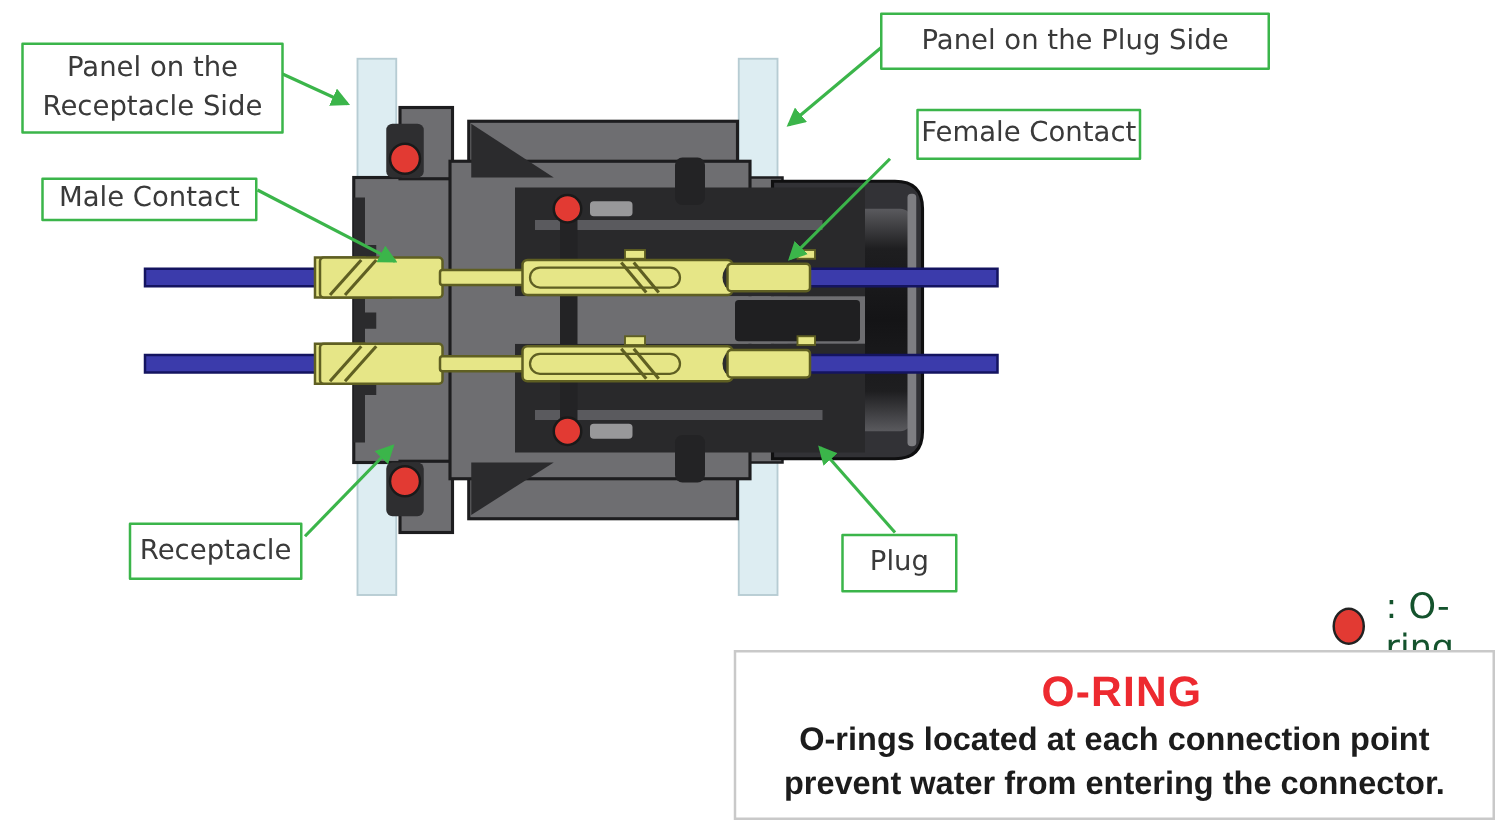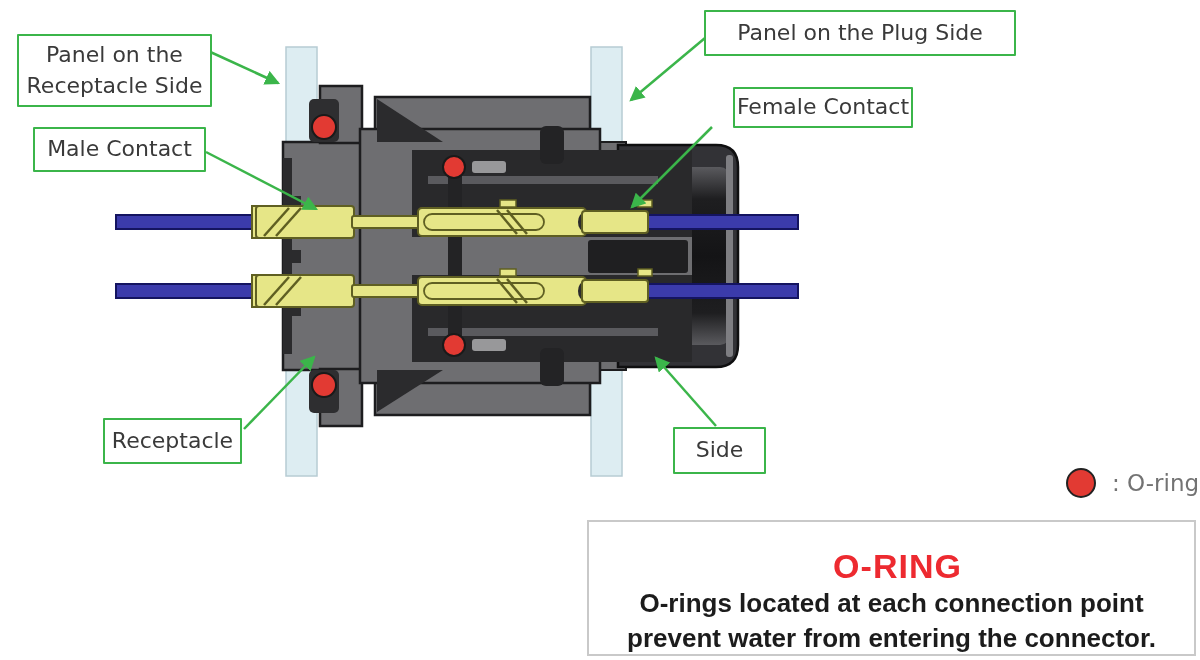--- a/index.html
+++ b/index.html
@@ -5,25 +5,25 @@
   html,body{margin:0;padding:0;background:#ffffff;}
   .stage{position:relative;width:1200px;height:660px;background:#ffffff;overflow:hidden;
          font-family:"DejaVu Sans",sans-serif;}
   .stage svg.drawing{position:absolute;left:0;top:0;}
   .glabel{position:absolute;box-sizing:border-box;background:#ffffff;border:2px solid #3bb54a;
           display:flex;align-items:center;justify-content:center;text-align:center;
           color:#3a3a3a;font-size:22px;line-height:1.4;white-space:pre-line;border-radius:1px;}
   .legend{position:absolute;left:1066px;top:468px;display:flex;align-items:center;}
   .legend-dot{width:30px;height:30px;border-radius:50%;background:#e23a33;border:2px solid #222;
               box-sizing:border-box;}
-  .legend-text{margin-left:16px;font-size:23px;color:#737373;}
+  .legend-text{margin-left:16px;font-size:28px;color:#14532d;}
   .callout{position:absolute;box-sizing:border-box;left:587px;top:520px;width:609px;height:136px;
            background:#ffffff;border:2px solid #c9c9c9;text-align:center;
            font-family:"Liberation Sans",sans-serif;}
-  .callout-title{font-size:34px;font-weight:bold;color:#ed2a30;margin-top:25px;letter-spacing:1px;padding-left:12px;}
+  .callout-title{font-size:34px;font-weight:bold;color:#ed2a30;margin-top:13px;letter-spacing:1px;padding-left:12px;}
   .callout-line{font-size:26px;font-weight:bold;color:#1c1c1c;line-height:1.35;}
 </style>
 </head>
 <body>
 
 <div class="stage">
 
   <svg class="drawing" width="1200" height="660" viewBox="0 0 1200 660">
     <defs>
       <marker id="ah" viewBox="0 0 10 10" refX="8.5" refY="5" markerWidth="6" markerHeight="6" orient="auto-start-reverse">
@@ -111,38 +111,38 @@
     <g fill="none" stroke-width="2.5">
       <line x1="206" y1="50" x2="278" y2="83" marker-end="url(#ah)" stroke="#3bb54a"></line>
       <line x1="206" y1="152" x2="316" y2="209" marker-end="url(#ah)" stroke="#3bb54a"></line>
       <line x1="705" y1="38" x2="631" y2="100" marker-end="url(#ah)" stroke="#3bb54a"></line>
       <line x1="712" y1="127" x2="632" y2="207" marker-end="url(#ah)" stroke="#3bb54a"></line>
       <line x1="244" y1="429" x2="314" y2="357" marker-end="url(#ah)" stroke="#3bb54a"></line>
       <line x1="716" y1="426" x2="656" y2="358" marker-end="url(#ah)" stroke="#3bb54a"></line>
     </g>
   </svg>
 
-  <div class="glabel" style="left: 17px; top: 34px; width: 195px; height: 73px; border-color: rgb(59, 181, 74);">
+  <div class="glabel" style="left: 17px; top: 34px; width: 210px; height: 73px; border-color: rgb(59, 181, 74);">
     <span>Panel on the
 Receptacle Side</span>
   </div>
-  <div class="glabel" style="left: 33px; top: 127px; width: 173px; height: 45px; border-color: rgb(59, 181, 74);">
+  <div class="glabel" style="left: 33px; top: 142px; width: 173px; height: 35px; border-color: rgb(59, 181, 74);">
     <span>Male Contact</span>
   </div>
   <div class="glabel" style="left: 704px; top: 10px; width: 312px; height: 46px; border-color: rgb(59, 181, 74);">
     <span>Panel on the Plug Side</span>
   </div>
   <div class="glabel" style="left: 733px; top: 87px; width: 180px; height: 41px; border-color: rgb(59, 181, 74); align-items: center;">
     <span>Female Contact</span>
   </div>
   <div class="glabel" style="left: 103px; top: 406px; width: 139px; height: 46px; border-color: rgb(59, 181, 74); margin-top: 12px;">
     <span>Receptacle</span>
   </div>
   <div class="glabel" style="left: 673px; top: 427px; width: 93px; height: 47px; border-color: rgb(59, 181, 74);">
-    <span>Side</span>
+    <span>Plug</span>
   </div>
 
   <div class="legend">
     <div class="legend-dot" style="background: rgb(226, 58, 51);"></div>
     <span class="legend-text">: O-ring</span>
   </div>
 
   <div class="callout" style="border-color: rgb(201, 201, 201);">
     <div class="callout-title" style="color: rgb(237, 42, 48);">O-RING</div>
     <div class="callout-line" style="color: rgb(28, 28, 28);">O-rings located at each connection point</div>

